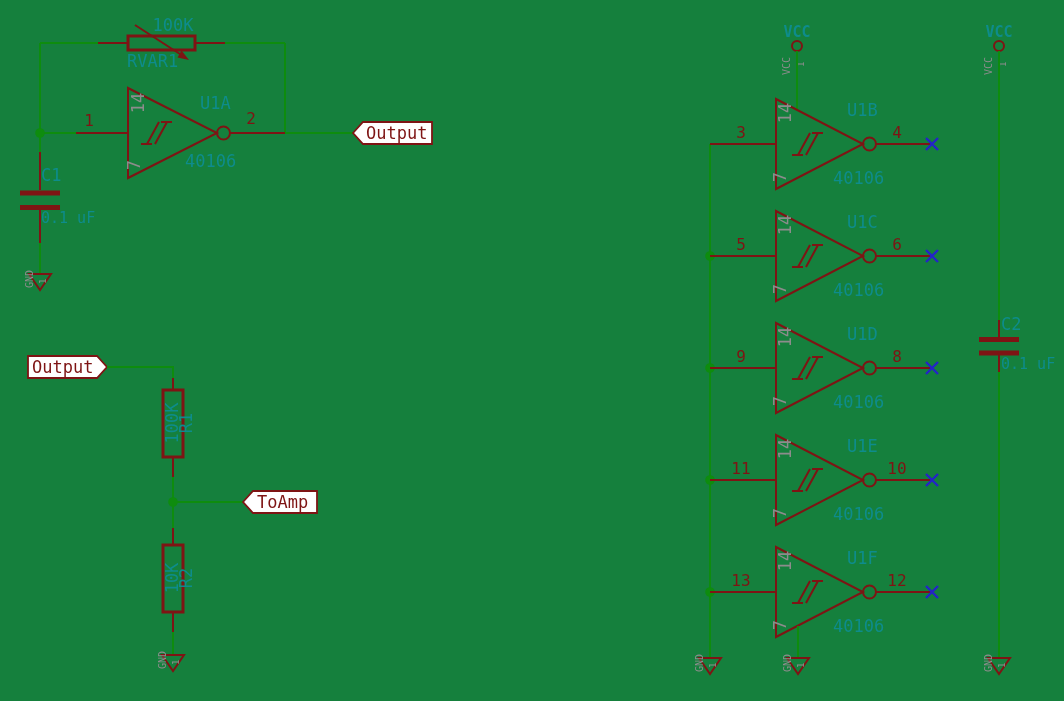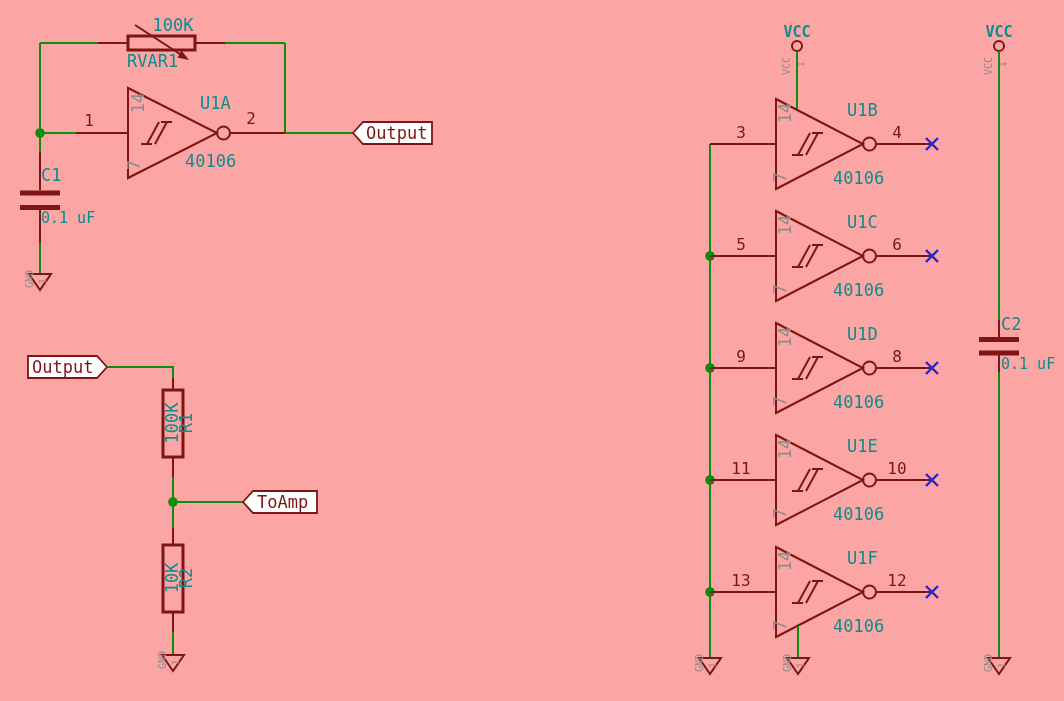--- a/index.html
+++ b/index.html
@@ -1,16 +1,16 @@
 <!DOCTYPE html>
 <html style="--symbol: #7E1414; --wire: #0E8C0E; --field: #0E8C8C; --pin_grey: #8C8C8C; --noconnect: #2424C8;"><head>
 <meta charset="utf-8">
 <style>
   html,body{margin:0;padding:0;background:#ffffff;}
-  .stage{position:relative;width:1064px;height:701px;background:#fca5a5;overflow:hidden;}
+  .stage{position:relative;width:1064px;height:701px;background:#15803d;overflow:hidden;}
   svg text{font-family:"DejaVu Sans Mono","Liberation Mono",monospace;}
   .sym{stroke:var(--symbol);fill:none;stroke-width:2;}
   .sym-thick{stroke:var(--symbol);fill:none;stroke-width:3;}
   .plate{stroke:var(--symbol);stroke-width:5;}
   .wire{stroke:var(--wire);stroke-width:2;fill:none;}
   .dot{fill:var(--wire);stroke:none;}
   .nc{stroke:var(--noconnect);stroke-width:2.4;fill:none;}
   .lbl-shape{stroke:var(--symbol);stroke-width:1.8;fill:#ffffff;}
   .t-field{fill:var(--field);font-size:17px;}
   .t-field-sm{fill:var(--field);font-size:15px;}

